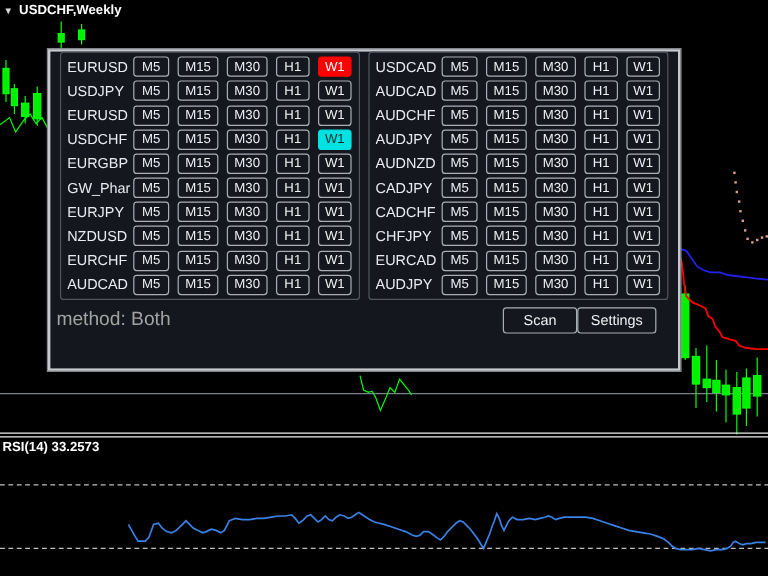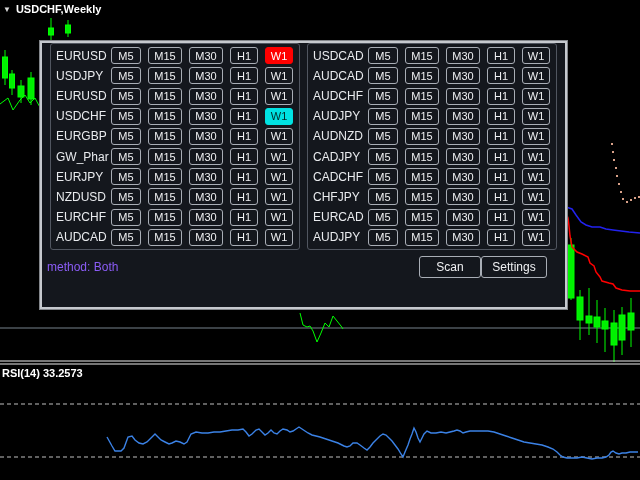--- a/index.html
+++ b/index.html
@@ -23,21 +23,21 @@
   .close-btn{color:#9aa0a6;font-size:12px;line-height:10px;cursor:default;}
   .content{display:flex;gap:7px;padding:0 8px;}
   .groupbox{flex:1;height:207px;border:1px solid #515660;border-radius:3px;box-sizing:border-box;
             display:flex;flex-direction:column;justify-content:space-evenly;padding:1px 5px;}
   .pair-row{display:flex;align-items:center;height:19px;}
   .pair-label{width:55px;min-width:55px;color:#e9ebee;font-size:12px;white-space:nowrap;overflow:hidden;}
   .tf-btns{display:flex;gap:7px;flex:1;}
   .tf-btn{height:17px;padding:0;background:#14171d;border:1px solid #a9aeb6;border-radius:3px;
           color:#f0f1f3;font-size:11px;font-family:"Liberation Sans",sans-serif;line-height:14px;}
   .footer{display:flex;align-items:center;margin-top:6px;padding:0 10px 0 5px;}
-  .method-text{color:#8b5cf6;font-size:12px;flex:1;}
+  .method-text{color:#a3a3a3;font-size:16px;flex:1;}
   .action-btn{height:22px;background:#14171d;border:1px solid #a9aeb6;border-radius:3px;
               color:#f0f1f3;font-size:12px;font-family:"Liberation Sans",sans-serif;}
   .settings-btn{width:66px;margin-right:8px;}
   .scan-btn{width:62px;}
 </style>
 </head>
 <body>
 
 <div class="screen">
 

